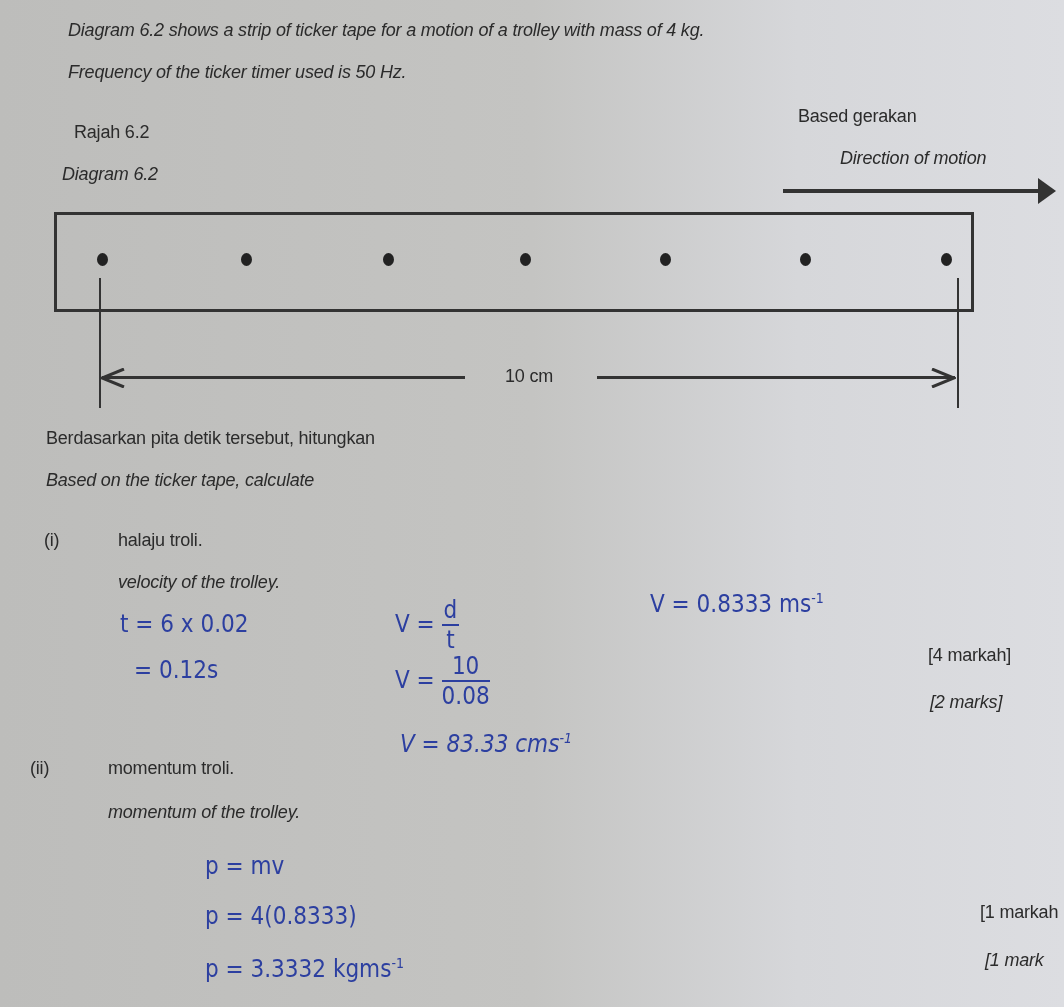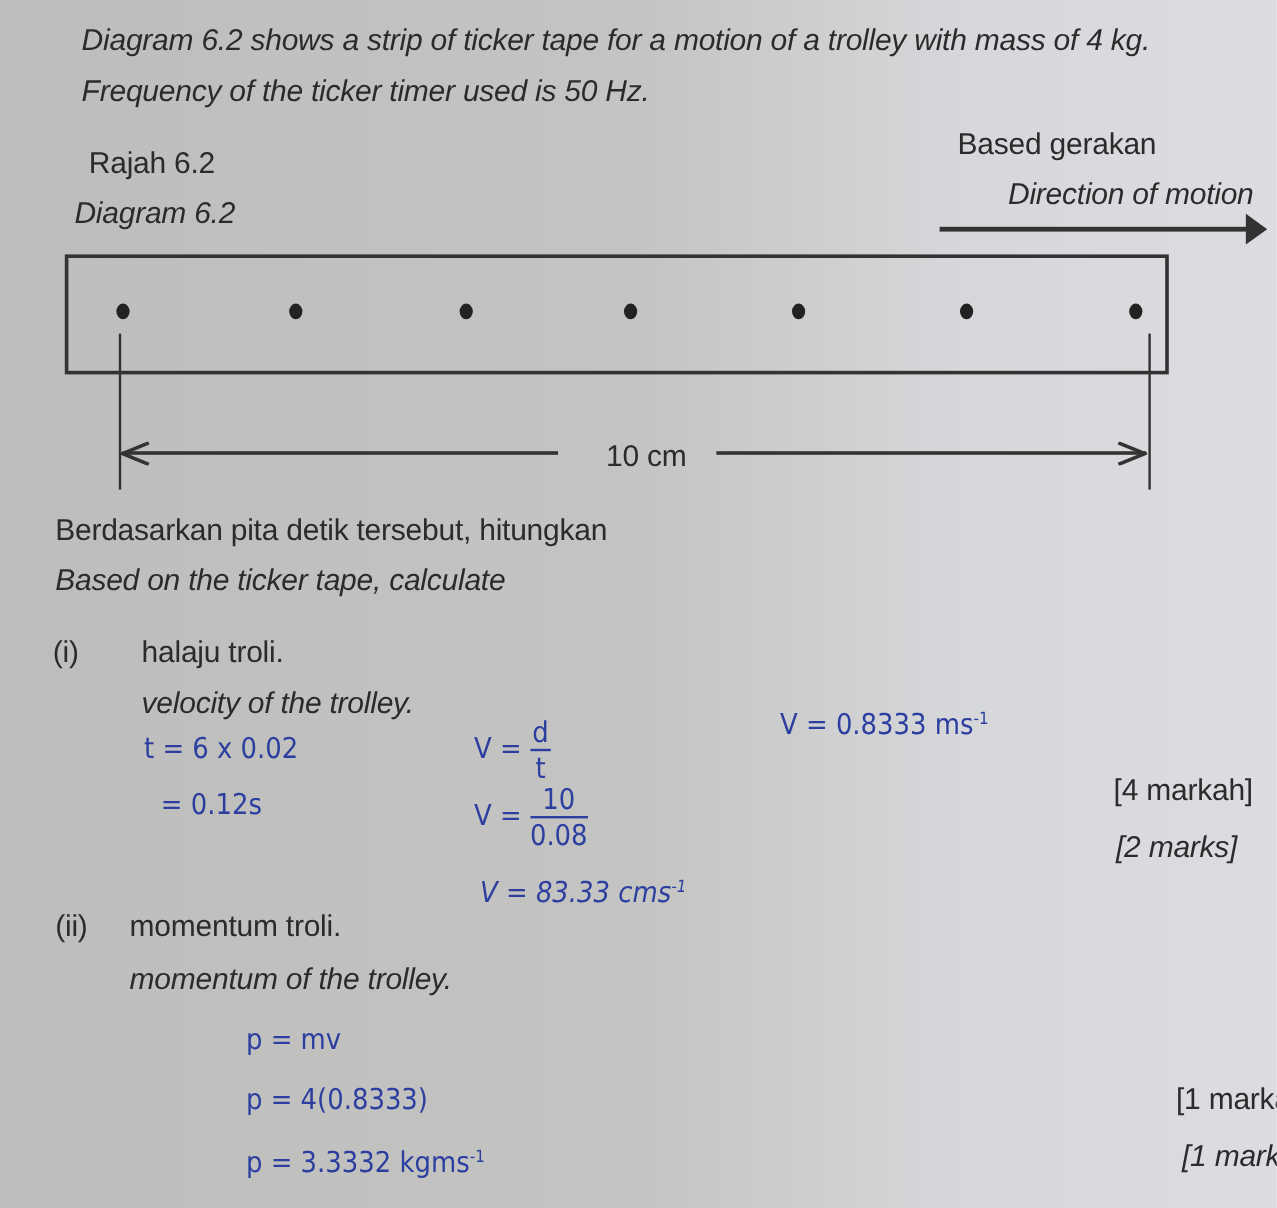--- a/index.html
+++ b/index.html
@@ -3,21 +3,21 @@
 <meta charset="utf-8">
 <style>
   html, body { margin: 0; padding: 0; }
   body {
     width: 1064px; height: 1007px; overflow: hidden; position: relative;
     background: linear-gradient(90deg, #bdbdbb 0%, #c4c4c2 50%, #d6d7da 75%, #dcdde1 100%);
     font-family: "Liberation Sans", sans-serif;
     color: #2a2a2a;
   }
   .abs { position: absolute; white-space: nowrap; }
-  .print { font-size: 25px; letter-spacing: -0.2px; color: #2b2b2b; }
+  .print { font-size: 18px; letter-spacing: -0.2px; color: #2b2b2b; }
   .italic { font-style: italic; }
   .hand { font-family: "DejaVu Sans Condensed", "DejaVu Sans", sans-serif; color: #2c3fa0; font-size: 24px; }
   .tape {
     position: absolute; left: 54px; top: 212px; width: 920px; height: 100px;
     border: 3px solid #333; box-sizing: border-box;
   }
   .dot { position: absolute; width: 11px; height: 13px; border-radius: 50%; background: #222; }
   .vline { position: absolute; width: 2px; background: #333; }
   .hline { position: absolute; height: 3px; background: #333; }
   sup { font-size: 14px; }
@@ -91,21 +91,21 @@
 <div class="abs hand" style="left:400px; top:730px;font-style:italic;">
   <span>V = 83.33 cms</span><sup>-1</sup>
 </div>
 <div class="abs hand" style="left:650px; top:590px;">
   <span>V = 0.8333 ms</span><sup>-1</sup>
 </div>
 
 <div class="abs print" style="left:928px; top:645px;">[4 markah]</div>
 <div class="abs print italic" style="left:930px; top:692px;">[2 marks]</div>
 
-<div class="abs print" style="left:46px; top:758px;text-align:right;">(ii)</div>
+<div class="abs print" style="left:30px; top:758px;text-align:right;">(ii)</div>
 <div class="abs print" style="left:108px; top:758px;">momentum troli.</div>
 <div class="abs print italic" style="left:108px; top:802px;">momentum of the trolley.</div>
 
 <div class="abs hand" style="left:205px; top:852px;">p = mv</div>
 <div class="abs hand" style="left:205px; top:902px;">p = 4(0.8333)</div>
 <div class="abs hand" style="left:205px; top:955px;">
   <span>p = 3.3332 kgms</span><sup>-1</sup>
 </div>
 
 <div class="abs print" style="left:980px; top:902px;">[1 markah</div>

